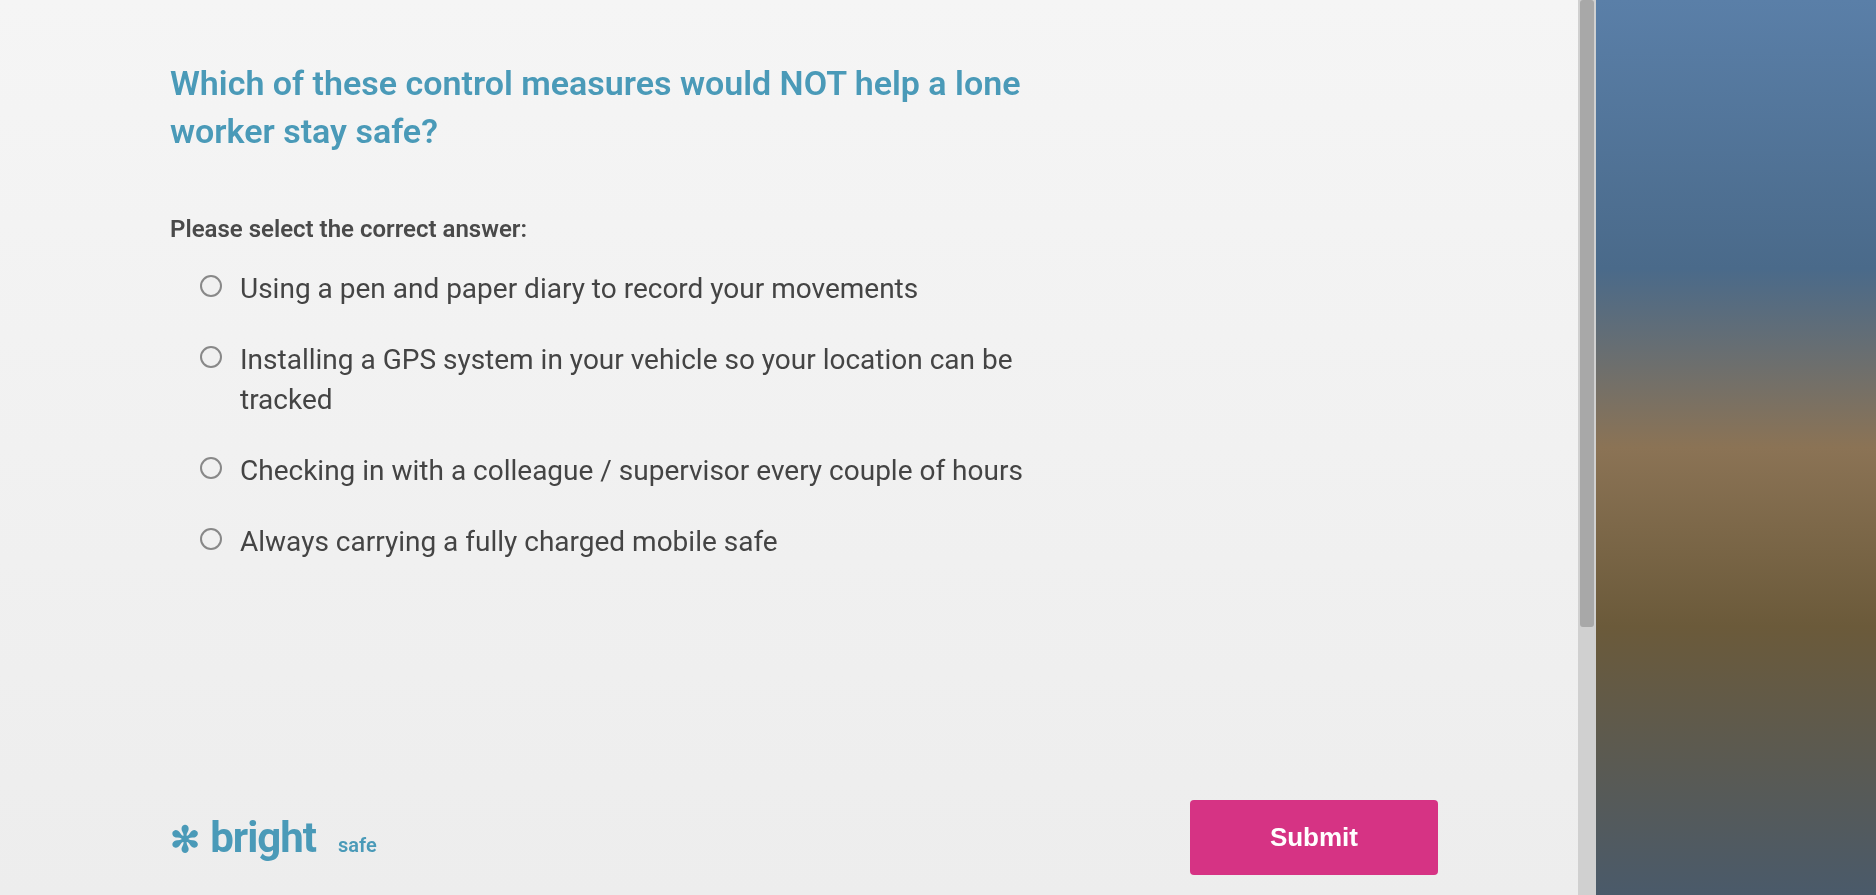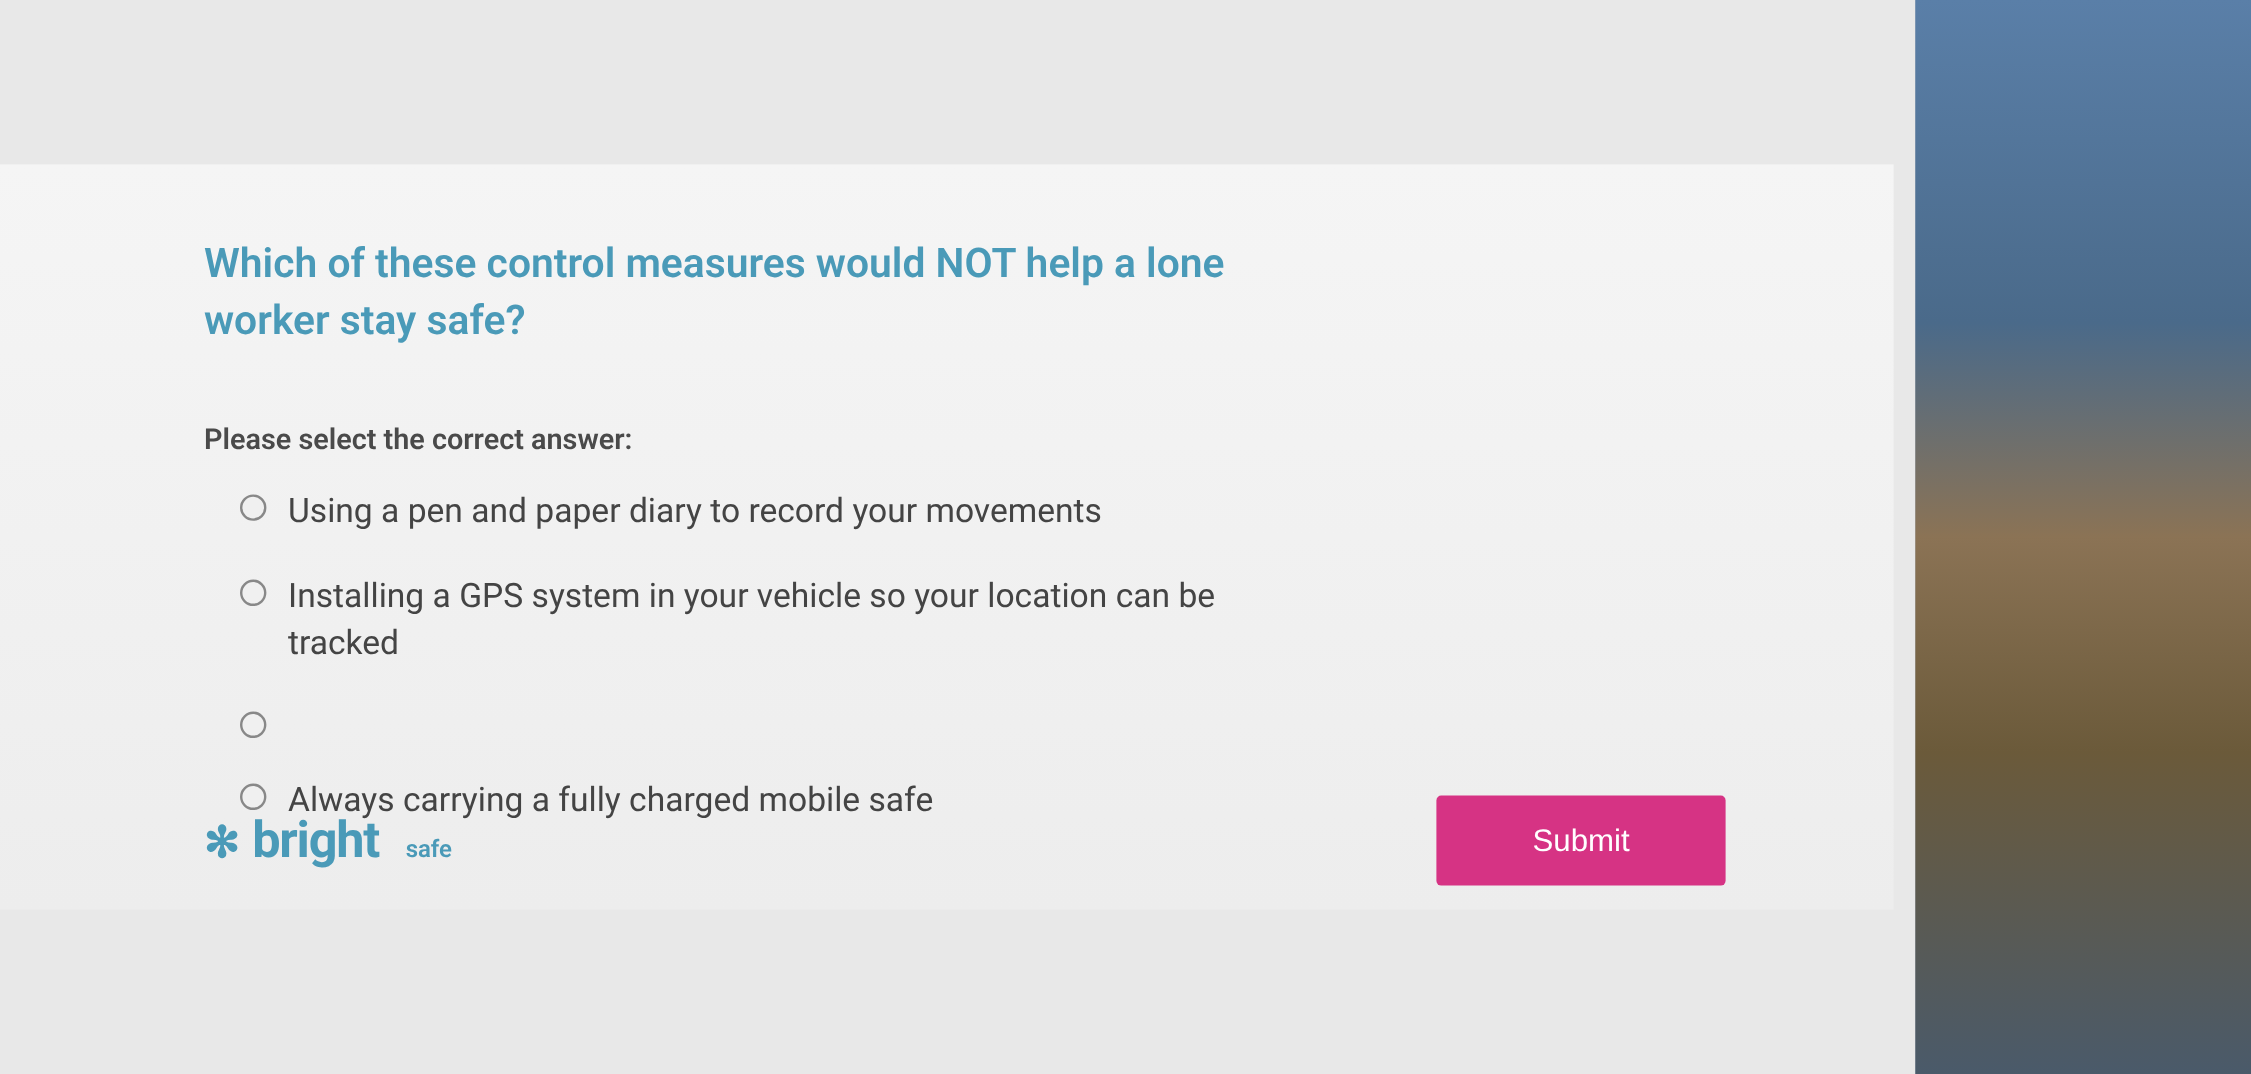--- a/index.html
+++ b/index.html
@@ -1,19 +1,18 @@
 <!DOCTYPE html>
 <html><head>
   <meta charset="utf-8">
   <style>
     * {
       margin: 0;
       padding: 0;
       box-sizing: border-box;
-      align-items: center;
     }
     body {
       font-family: -apple-system, BlinkMacSystemFont, "Segoe UI", Roboto, Helvetica, Arial, sans-serif;
       background: linear-gradient(135deg, #8b9bb0 0%, #6b7a8f 100%);
       width: 1876px;
       height: 895px;
       position: relative;
       overflow: hidden;
     }
     .desktop-bg {
@@ -111,21 +110,21 @@
       font-size: 20px;
       font-weight: 600;
       margin-left: 16px;
     }
     .submit-btn {
       background: #d63384;
       color: white;
       border: none;
       padding: 22px 80px;
       font-size: 26px;
-      font-weight: 400;
+      font-weight: 700;
       border-radius: 4px;
       cursor: pointer;
     }
     .scrollbar {
       width: 18px;
       background: #d0d0d0;
       position: relative;
     }
     .scrollbar-thumb {
       position: absolute;
@@ -156,20 +155,21 @@
         <div class="option-text">Using a pen and paper diary to record your movements</div>
       </div>
 
       <div class="option">
         <div class="radio"></div>
         <div class="option-text">Installing a GPS system in your vehicle so your location can be tracked</div>
       </div>
 
       <div class="option">
         <div class="radio"></div>
+        <div class="option-text">Checking in with a colleague / supervisor every couple of hours</div>
       </div>
 
       <div class="option">
         <div class="radio"></div>
         <div class="option-text">Always carrying a fully charged mobile safe</div>
       </div>
 
     </div>
 
     <div class="footer">

